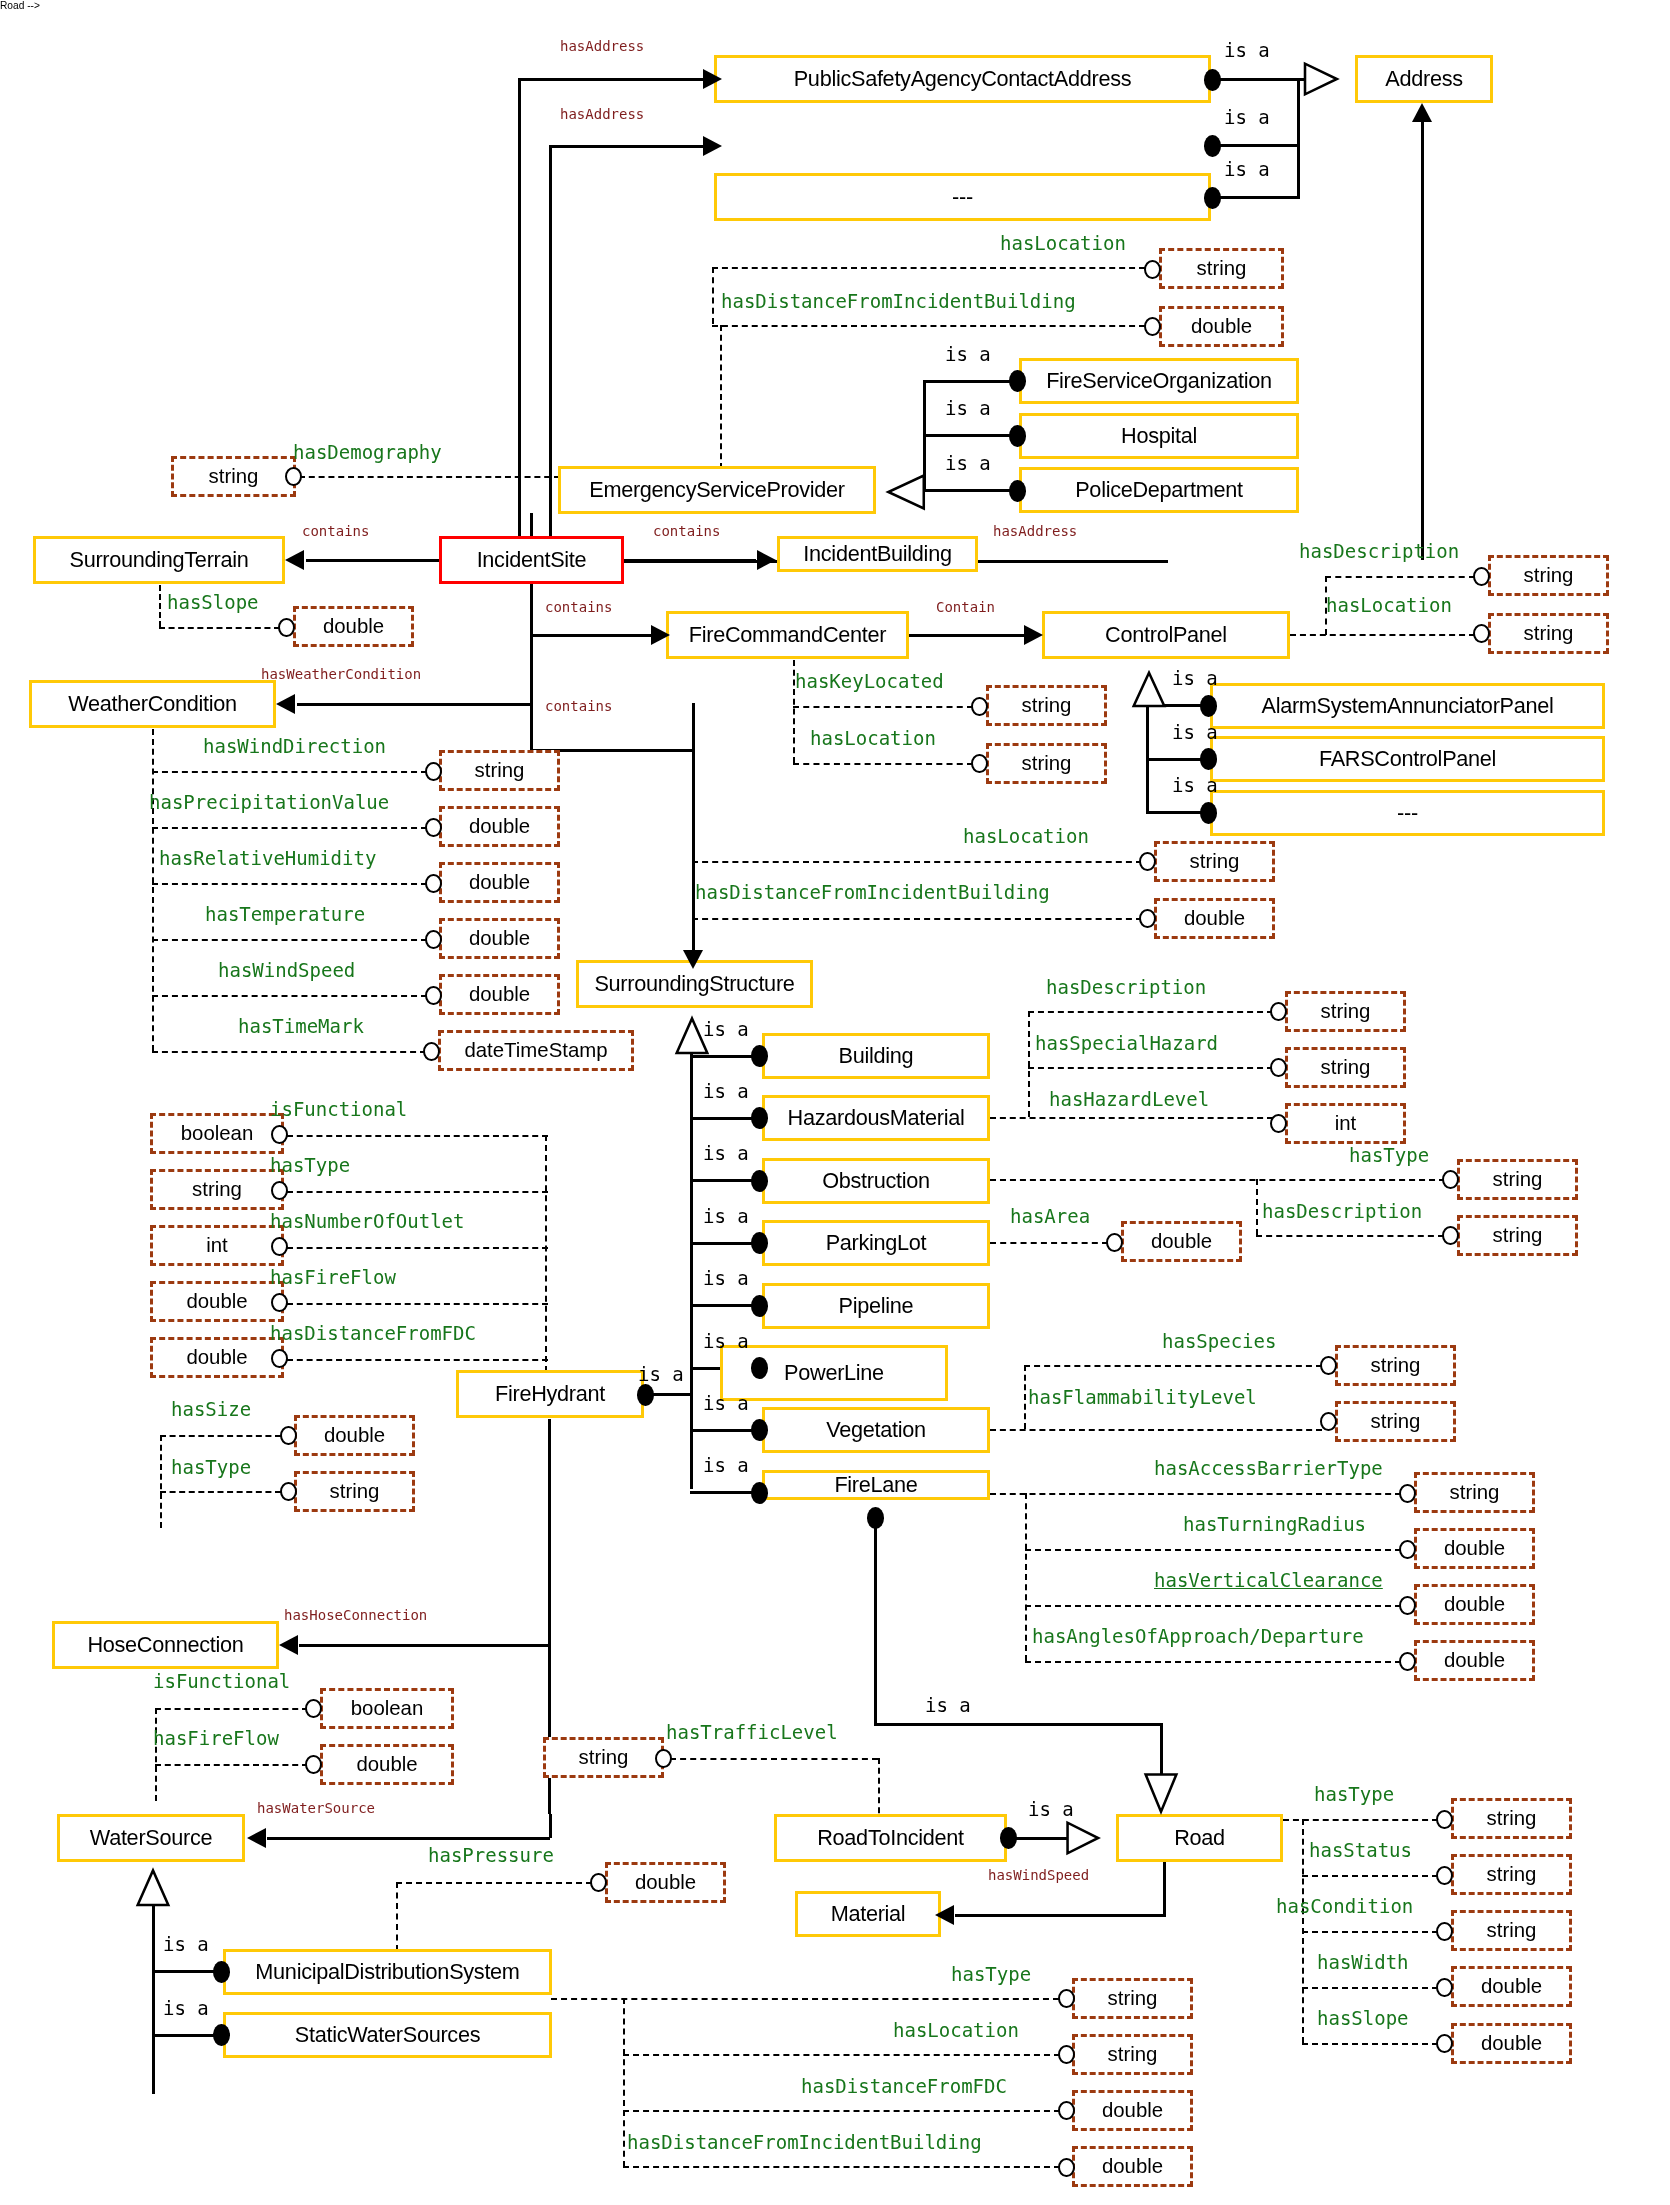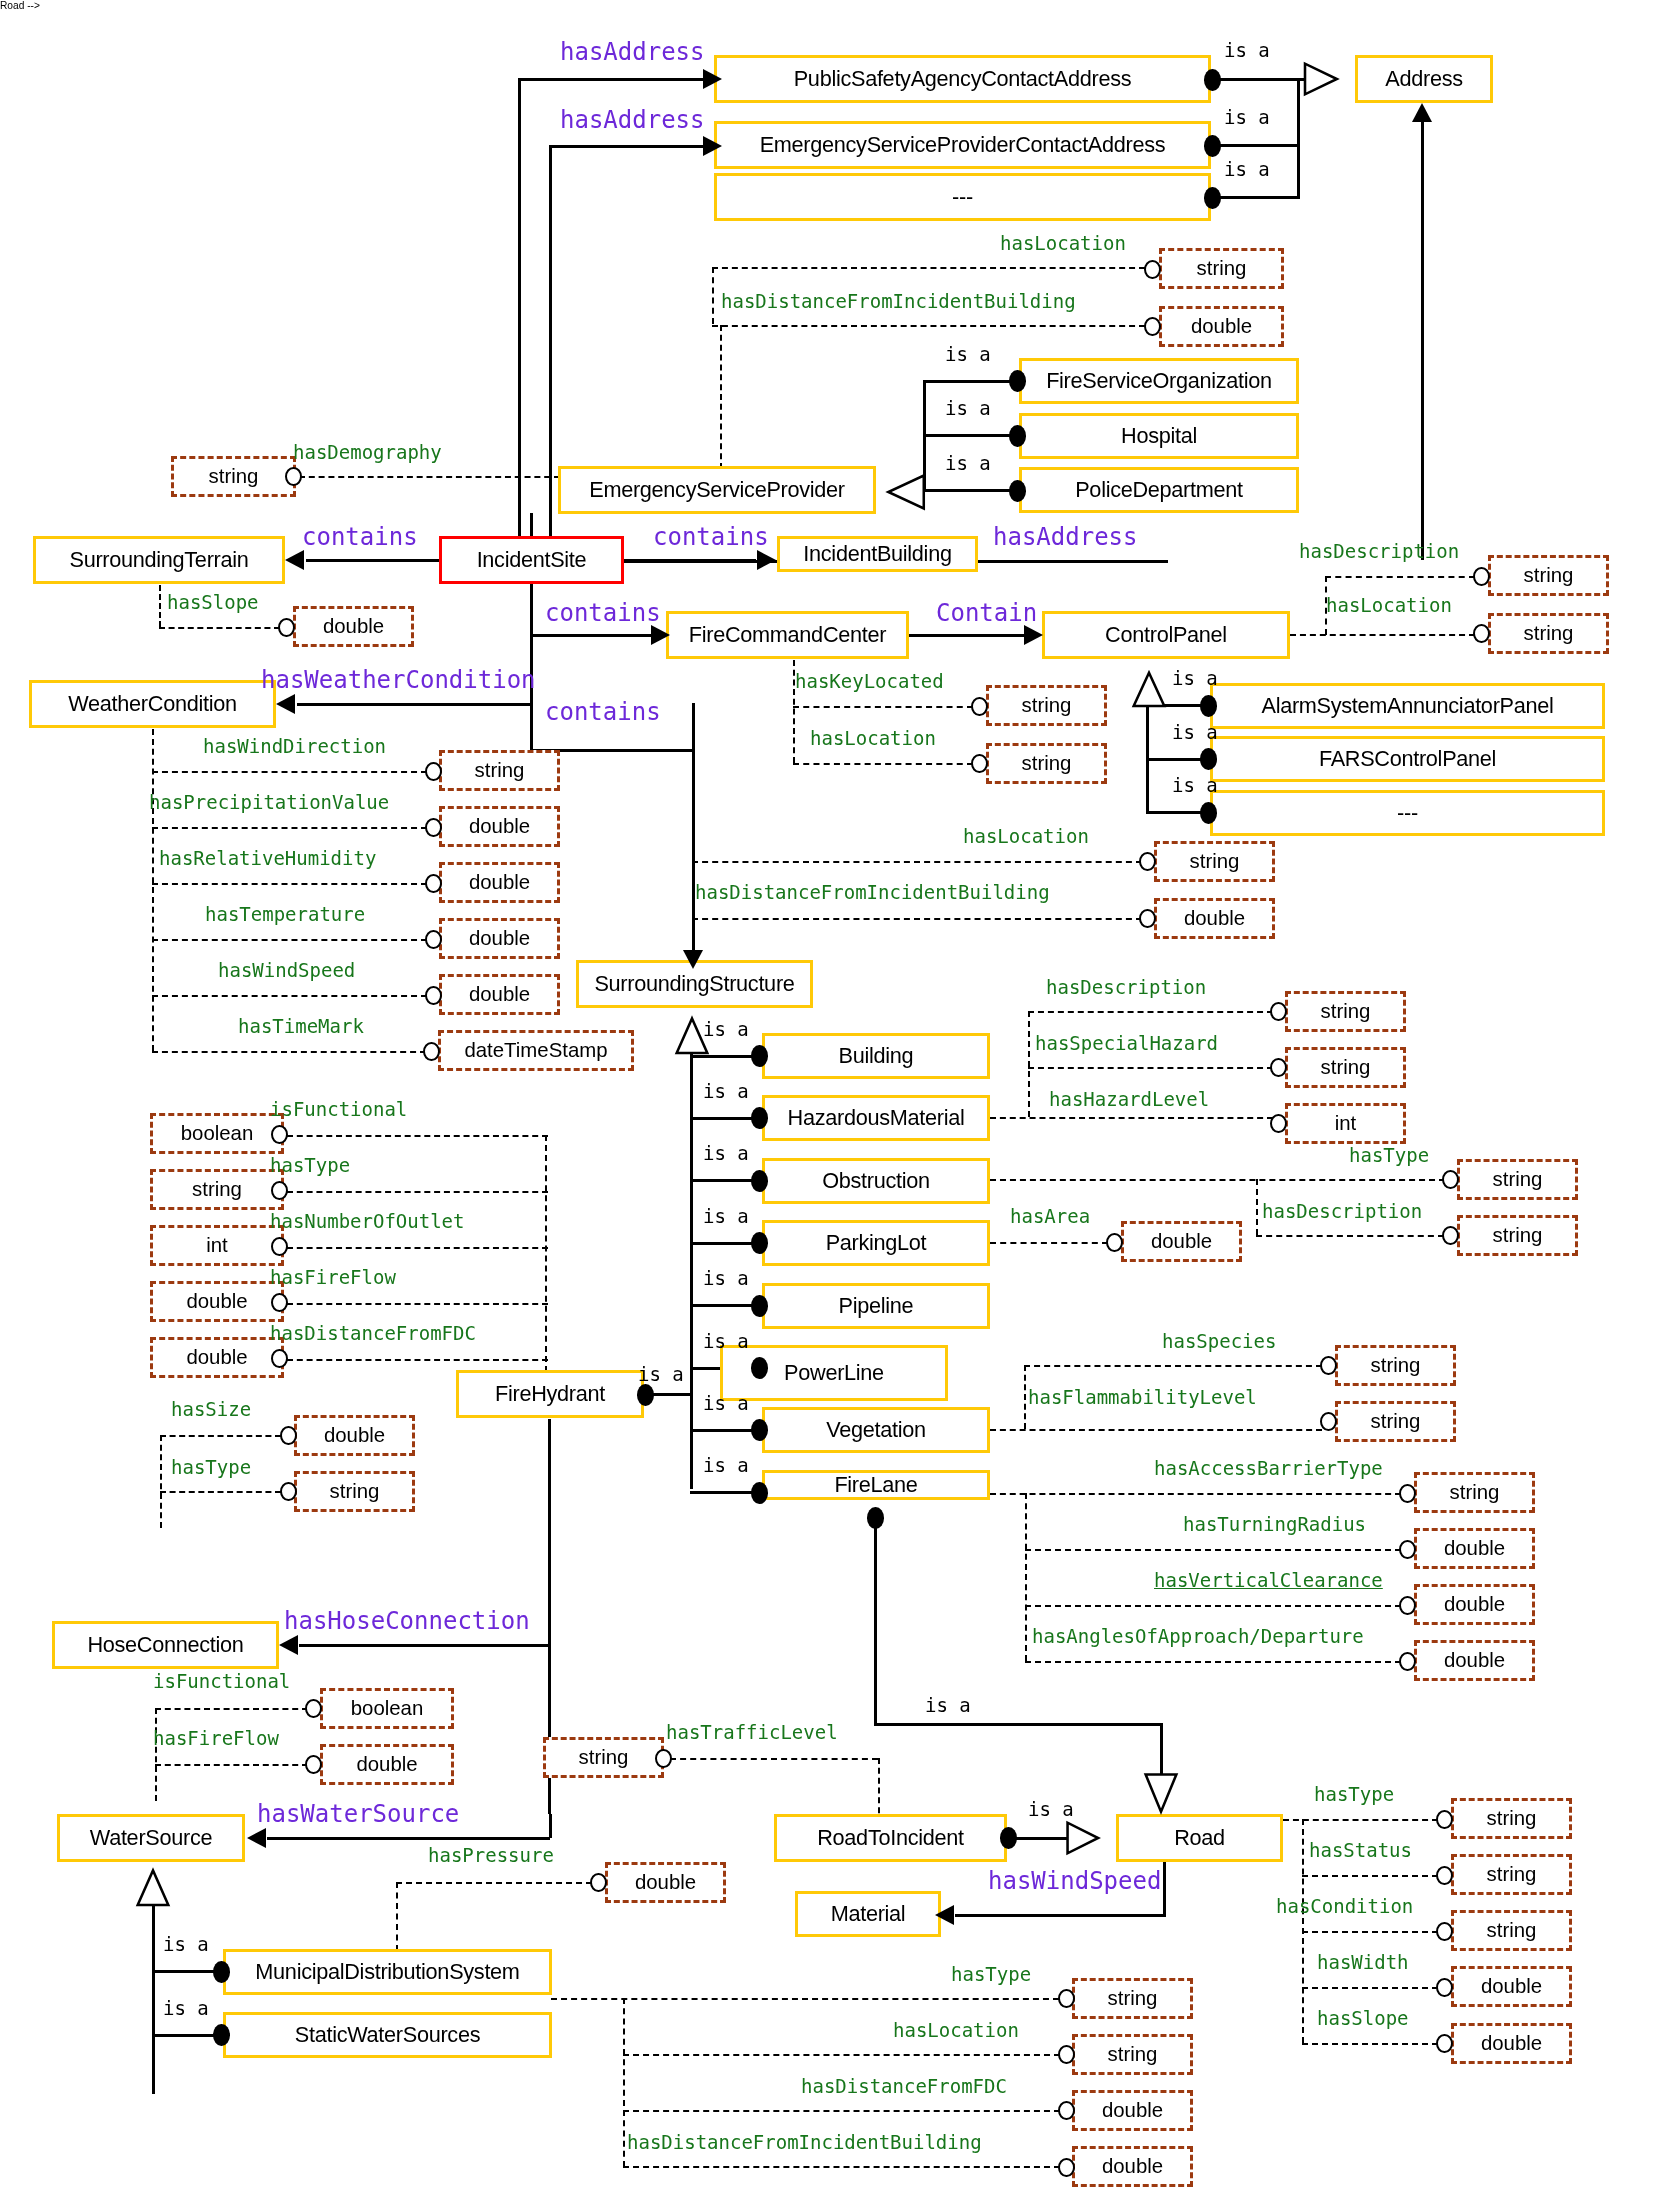--- a/index.html
+++ b/index.html
@@ -15,21 +15,21 @@
 
   
   .dt{position:absolute;box-sizing:border-box;border:3.8px dashed #9C3A10;
       background:#fff;display:flex;align-items:center;justify-content:center;
       font-family:"Liberation Sans", sans-serif;color:#000;font-size:20.4px;
       white-space:nowrap;z-index:5;}
 
   
   .lbl{position:absolute;white-space:nowrap;z-index:6;
        font-family:"DejaVu Sans Mono", monospace;}
-  .lbl.obj{color:#6d28d9;font-size:24px;}
+  .lbl.obj{color:#7f1d1d;font-size:14px;}
   .lbl.dp{color:#17761B;font-size:19px;}
   .lbl.isa{color:#000;font-size:19px;font-family:"DejaVu Sans Mono", monospace;}
 
   
   .ln{position:absolute;background:#000;z-index:2;}
   .ln.h{height:2.5px;}
   .ln.v{width:2.5px;}
   .dsh{position:absolute;z-index:2;}
   .dsh.h{height:0;border-top:2.5px dashed #000;}
   .dsh.v{width:0;border-left:2.5px dashed #000;}
@@ -67,23 +67,20 @@
   <div class="ln h" style="left:518px;top:78px;width:185px;"></div>
   <div class="ln v" style="left:549px;top:145px;height:416px;"></div>
   <div class="ln h" style="left:549px;top:145px;width:154px;"></div>
   <div class="ah r" style="left:703px;top:69px;"></div>
   <div class="ah r" style="left:703px;top:136px;"></div>
   <div class="ln h" style="left:518px;top:560px;width:650px;"></div>
 
   <div class="cls" style="left:714px;top:55px;width:497px;height:48px;">
     <span>PublicSafetyAgencyContactAddress</span>
   </div>
-  <div class="cls" style="left:714px;top:121px;width:497px;height:48px;">
-    <span>EmergencyServiceProviderContactAddress</span>
-  </div>
   <div class="cls" style="left:714px;top:173px;width:497px;height:48px;">
     <span>---</span>
   </div>
 
   <div class="cls" style="left:1355px;top:55px;width:138px;height:48px;">
     <span>Address</span>
   </div>
 
   
   <div class="lbl isa" style="left:1224px;top:39px;">is a</div>

